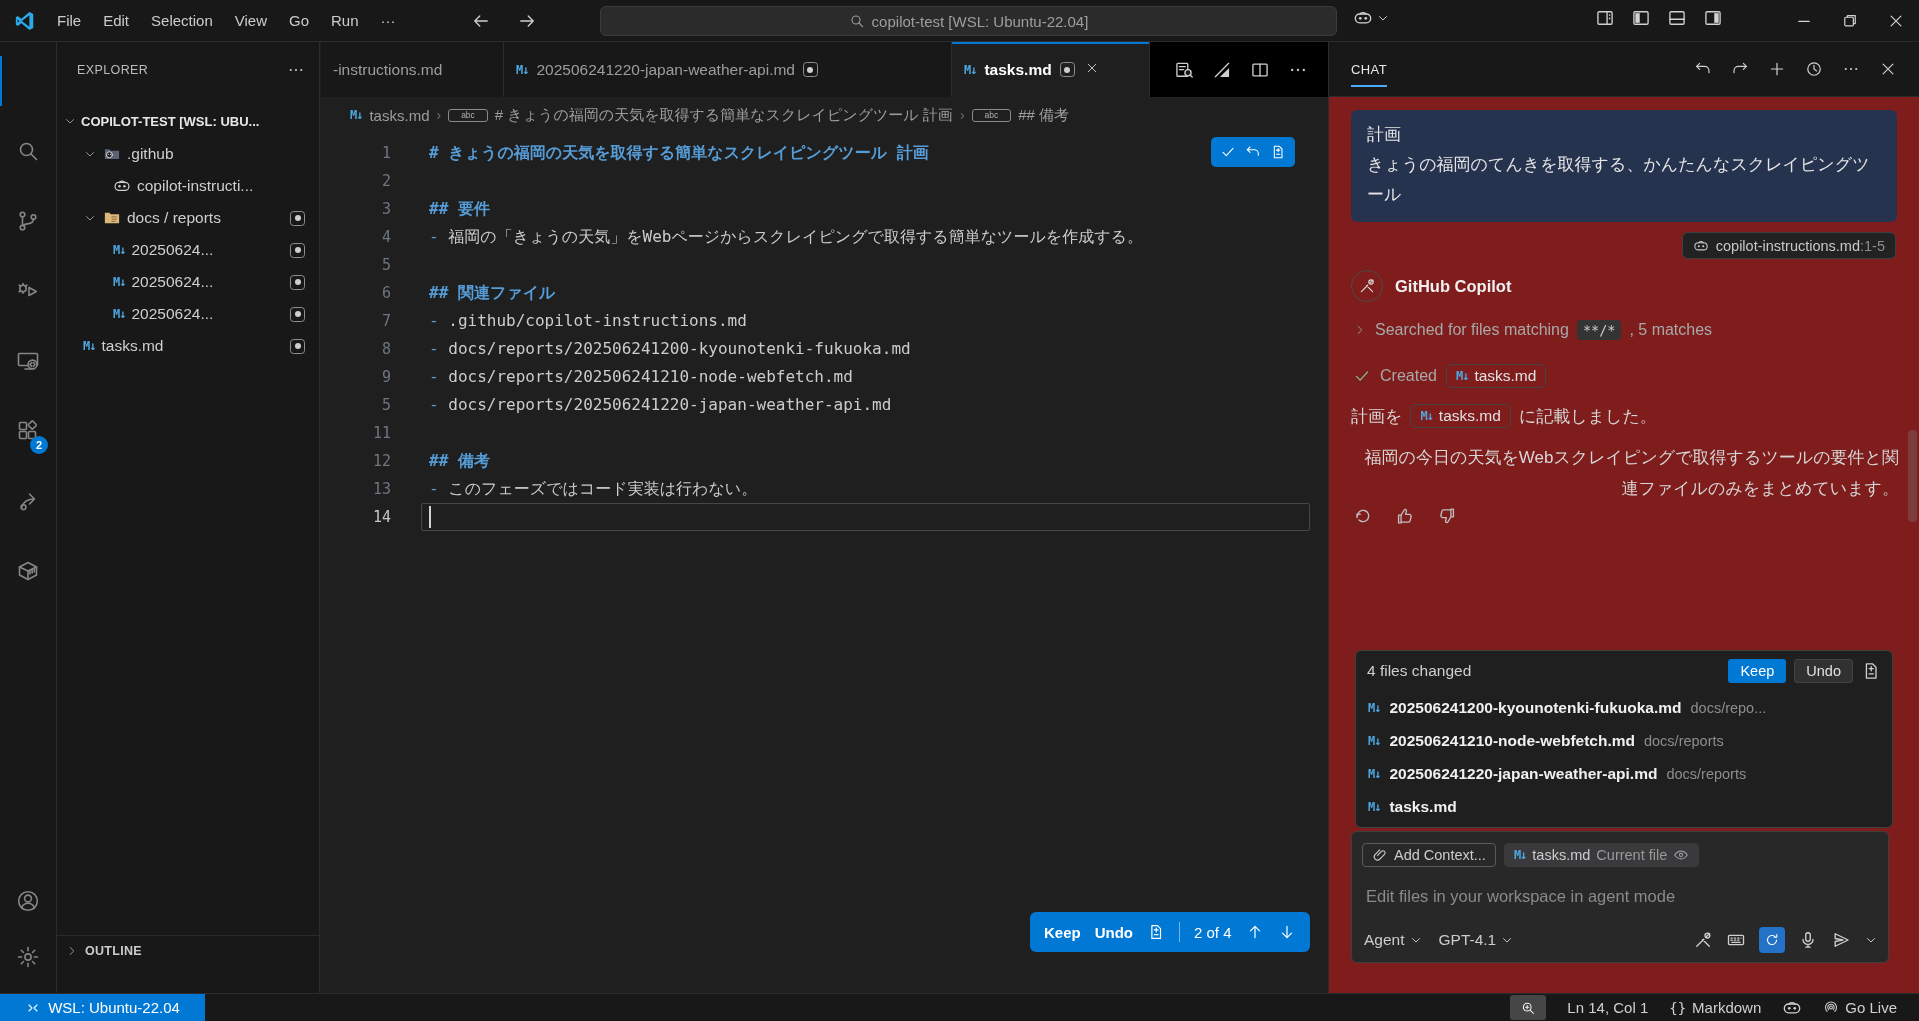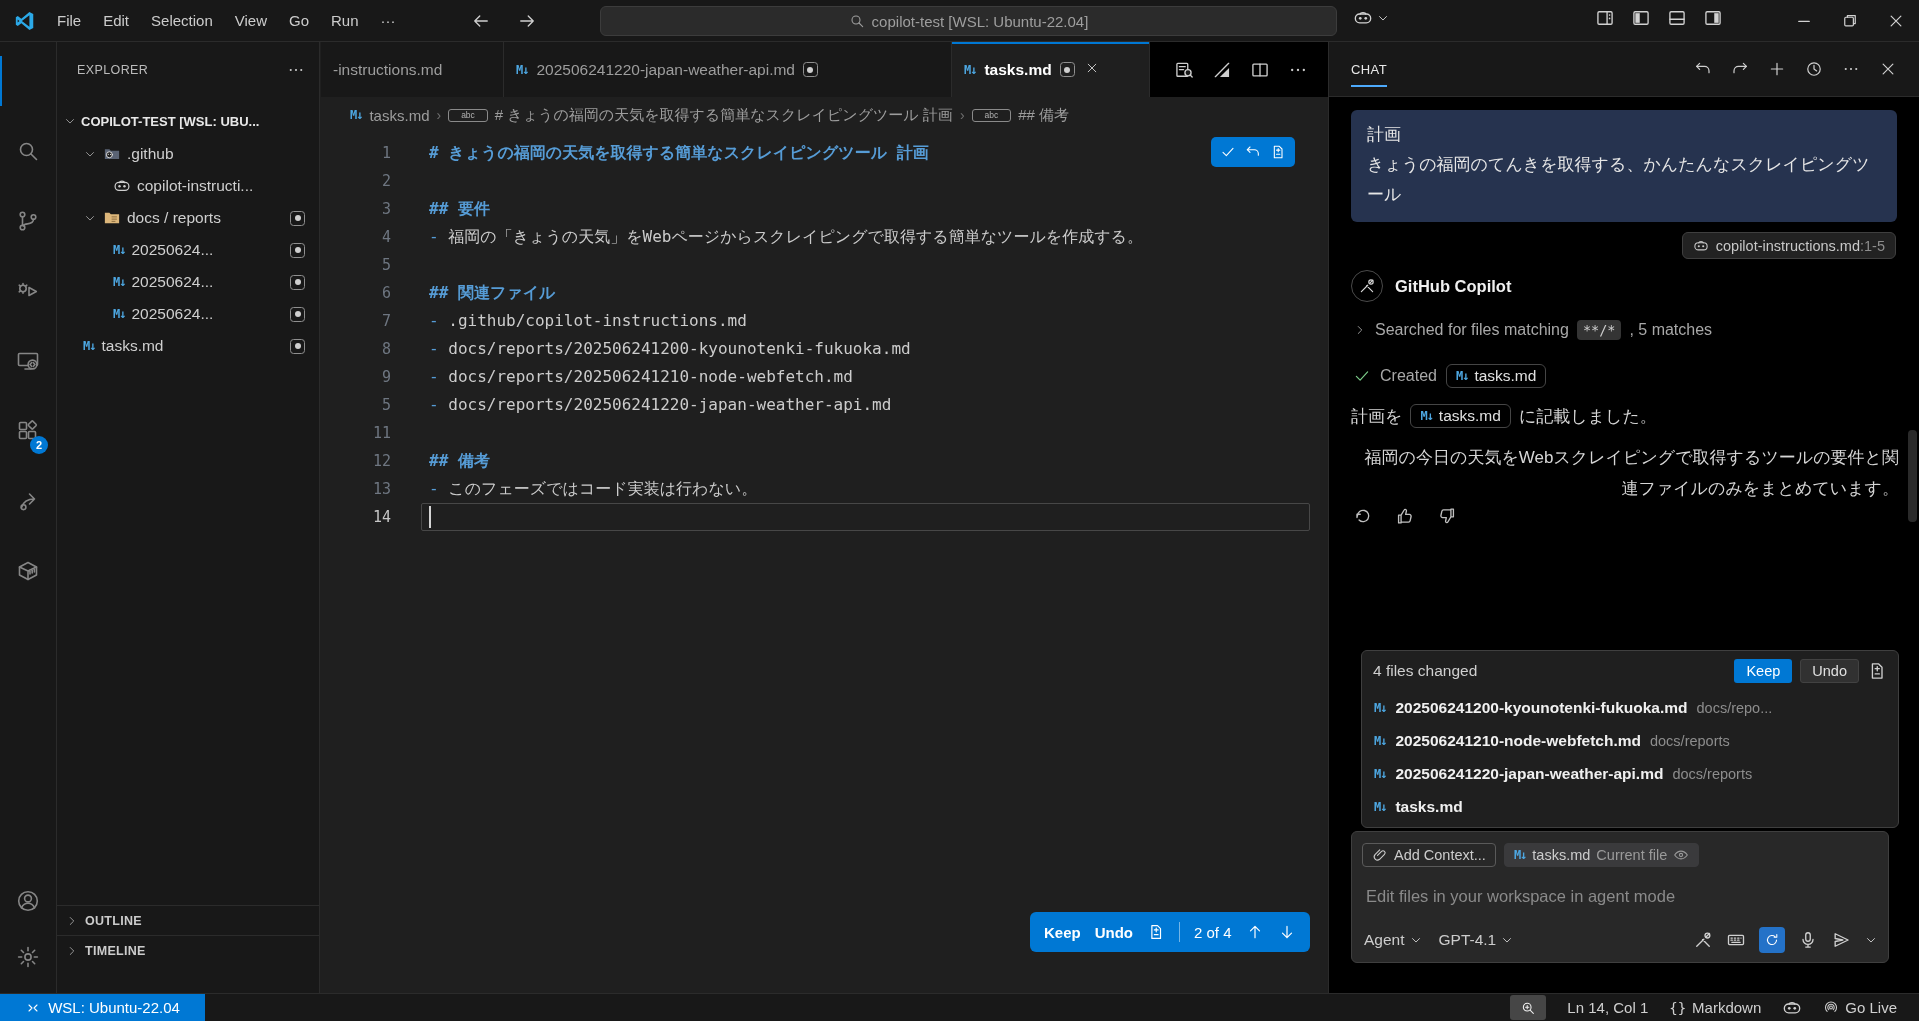--- a/index.html
+++ b/index.html
@@ -66,41 +66,41 @@
   .h-line { color:#569cd6; font-weight:bold; }
   .li-mark { color:#569cd6; }
   .li-text { color:#cccccc; }
   .code-content { display:inline-block; max-width:745px; white-space:pre-wrap; word-break:break-all; vertical-align:top; }
   #inline-review { position:absolute; right:33px; top:95px; width:84px; height:30px; background:#0078d4; border-radius:5px; display:flex; align-items:center; justify-content:space-evenly; color:#ffffff; }
   #edit-nav { position:absolute; left:709px; top:870px; height:40px; background:#0078d4; border-radius:6px; display:flex; align-items:center; gap:14px; padding:0 14px; color:#ffffff; font-size:15px; }
   #edit-nav .sep { width:1px; height:20px; background:rgba(255,255,255,.45); }
   #edit-nav .navbtn { font-weight:bold; }
 
   
-  #chat { position:absolute; left:1328px; top:42px; width:591px; height:951px; background:#000000; border-left:1px solid #2b2b2b; font-size:17px;text-decoration:underline; }
+  #chat { position:absolute; left:1328px; top:42px; width:591px; height:951px; background:#7f1d1d; border-left:1px solid #2b2b2b; font-size:17px;text-decoration:underline; }
   #chat-header { position:absolute; left:0; top:0; width:100%; height:55px; background:#181818; border-bottom:1px solid #2b2b2b; display:flex; align-items:center; padding:0 22px; }
   #chat-title { position:relative; color:#e7e7e7; font-size:13px; letter-spacing:.4px; height:100%; display:flex; align-items:center; }
   #chat-title::after { content:""; position:absolute; left:0; right:0; bottom:9px; height:2px; background:#4daafc; }
   #chat-actions { margin-left:auto; display:flex; gap:19px; color:#cfcfcf; align-items:center; }
   #req-bubble { position:absolute; left:22px; top:68px; width:546px; height:112px; background:#26334f; border-radius:6px; padding:10px 16px; color:#e6e6e6; line-height:30px; }
   #req-ref { position:absolute; right:23px; top:190px; height:27px; border:1px solid #3f3f3f; background:#222222; border-radius:6px; display:flex; align-items:center; gap:7px; padding:0 10px; font-size:14.5px; color:#c8c8c8; }
   #req-ref .dim { color:#8d8d8d; }
   #asst-header { position:absolute; left:22px; top:228px; display:flex; align-items:center; gap:12px; }
   #asst-avatar { width:32px; height:32px; border:1px solid #4a4a4a; border-radius:50%; display:flex; align-items:center; justify-content:center; color:#d7d7d7; }
   #asst-name { font-weight:bold; color:#f0f0f0; font-size:16.5px; }
   #step-search { position:absolute; left:24px; top:278px; display:flex; align-items:center; gap:8px; color:#a8a8a8; font-size:16px; }
   .code-chip { background:#343434; border-radius:4px; font-family:"DejaVu Sans Mono", monospace; font-size:13.5px; padding:2px 6px; color:#cccccc; }
   #step-created { position:absolute; left:24px; top:322px; display:flex; align-items:center; gap:9px; color:#a8a8a8; font-size:16px; }
   .check-green { color:#7ccd8a; }
   .file-chip { border:1px solid #454545; border-radius:6px; display:inline-flex; align-items:center; gap:6px; padding:2px 9px; color:#e0e0e0; font-size:15.5px; background:transparent; }
   #asst-p1 { position:absolute; left:22px; top:362px; display:flex; align-items:center; gap:8px; color:#d6d6d6; }
   #asst-p2 { position:absolute; left:22px; top:400px; width:548px; color:#d6d6d6; line-height:31px;text-align:right; }
   #asst-feedback { position:absolute; left:24px; top:464px; display:flex; gap:22px; color:#c0c0c0; align-items:center; }
 
-  #changes-panel { position:absolute; left:32px; top:608px; width:538px; height:178px; border:1px solid #3f3f3f; border-radius:6px; background:#1f1f1f; }
+  #changes-panel { position:absolute; left:26px; top:608px; width:538px; height:178px; border:1px solid #3f3f3f; border-radius:6px; background:#1f1f1f; }
   #changes-header { display:flex; align-items:center; height:40px; padding:0 11px; gap:8px; }
   #changes-summary { color:#cfcfcf; font-size:15.5px; }
   #keep-btn { margin-left:auto; background:#0078d4; color:#fff; border-radius:3px; padding:4px 12px; font-size:14.5px; }
   #undo-btn { background:#313131; border:1px solid #424242; color:#e0e0e0; border-radius:3px; padding:3px 11px; font-size:14.5px; }
   .chg-row { height:33px; display:flex; align-items:center; gap:9px; padding:0 12px; }
   .chg-name { color:#f0f0f0; font-weight:bold; font-size:15.5px; white-space:nowrap; }
   .chg-path { color:#8d8d8d; font-size:14.5px; white-space:nowrap; overflow:hidden; text-overflow:ellipsis; }
 
   #chat-input { position:absolute; left:22px; top:789px; width:538px; height:132px; background:#282828; border:1px solid #3f3f3f; border-radius:6px; }
   #ctx-row { position:absolute; left:10px; top:11px; display:flex; gap:8px; align-items:center; }
@@ -416,28 +416,20 @@
       </div>
     </div>
   <div id="sidebar-sections">
       <div class="side-section">
         <span class="ic i14 chev">
           <svg viewBox="0 0 24 24" fill="none" stroke="currentColor" stroke-width="1.6" stroke-linecap="round" stroke-linejoin="round">
             <path d="M9 6 15 12 9 18"></path>
           </svg>
         </span>
         <span>OUTLINE</span>
-      </div>
-      <div class="side-section">
-        <span class="ic i14 chev">
-          <svg viewBox="0 0 24 24" fill="none" stroke="currentColor" stroke-width="1.6" stroke-linecap="round" stroke-linejoin="round">
-            <path d="M9 6 15 12 9 18"></path>
-          </svg>
-        </span>
-        <span>TIMELINE</span>
       </div>
     </div>
 </div>
 
 <div id="editorgroup">
   <div id="tabbar">
     <div id="tabs-holder" style="display:flex;">
         <div class="tab" style="width: 183px;">
           <span>-instructions.md</span>
         </div>

